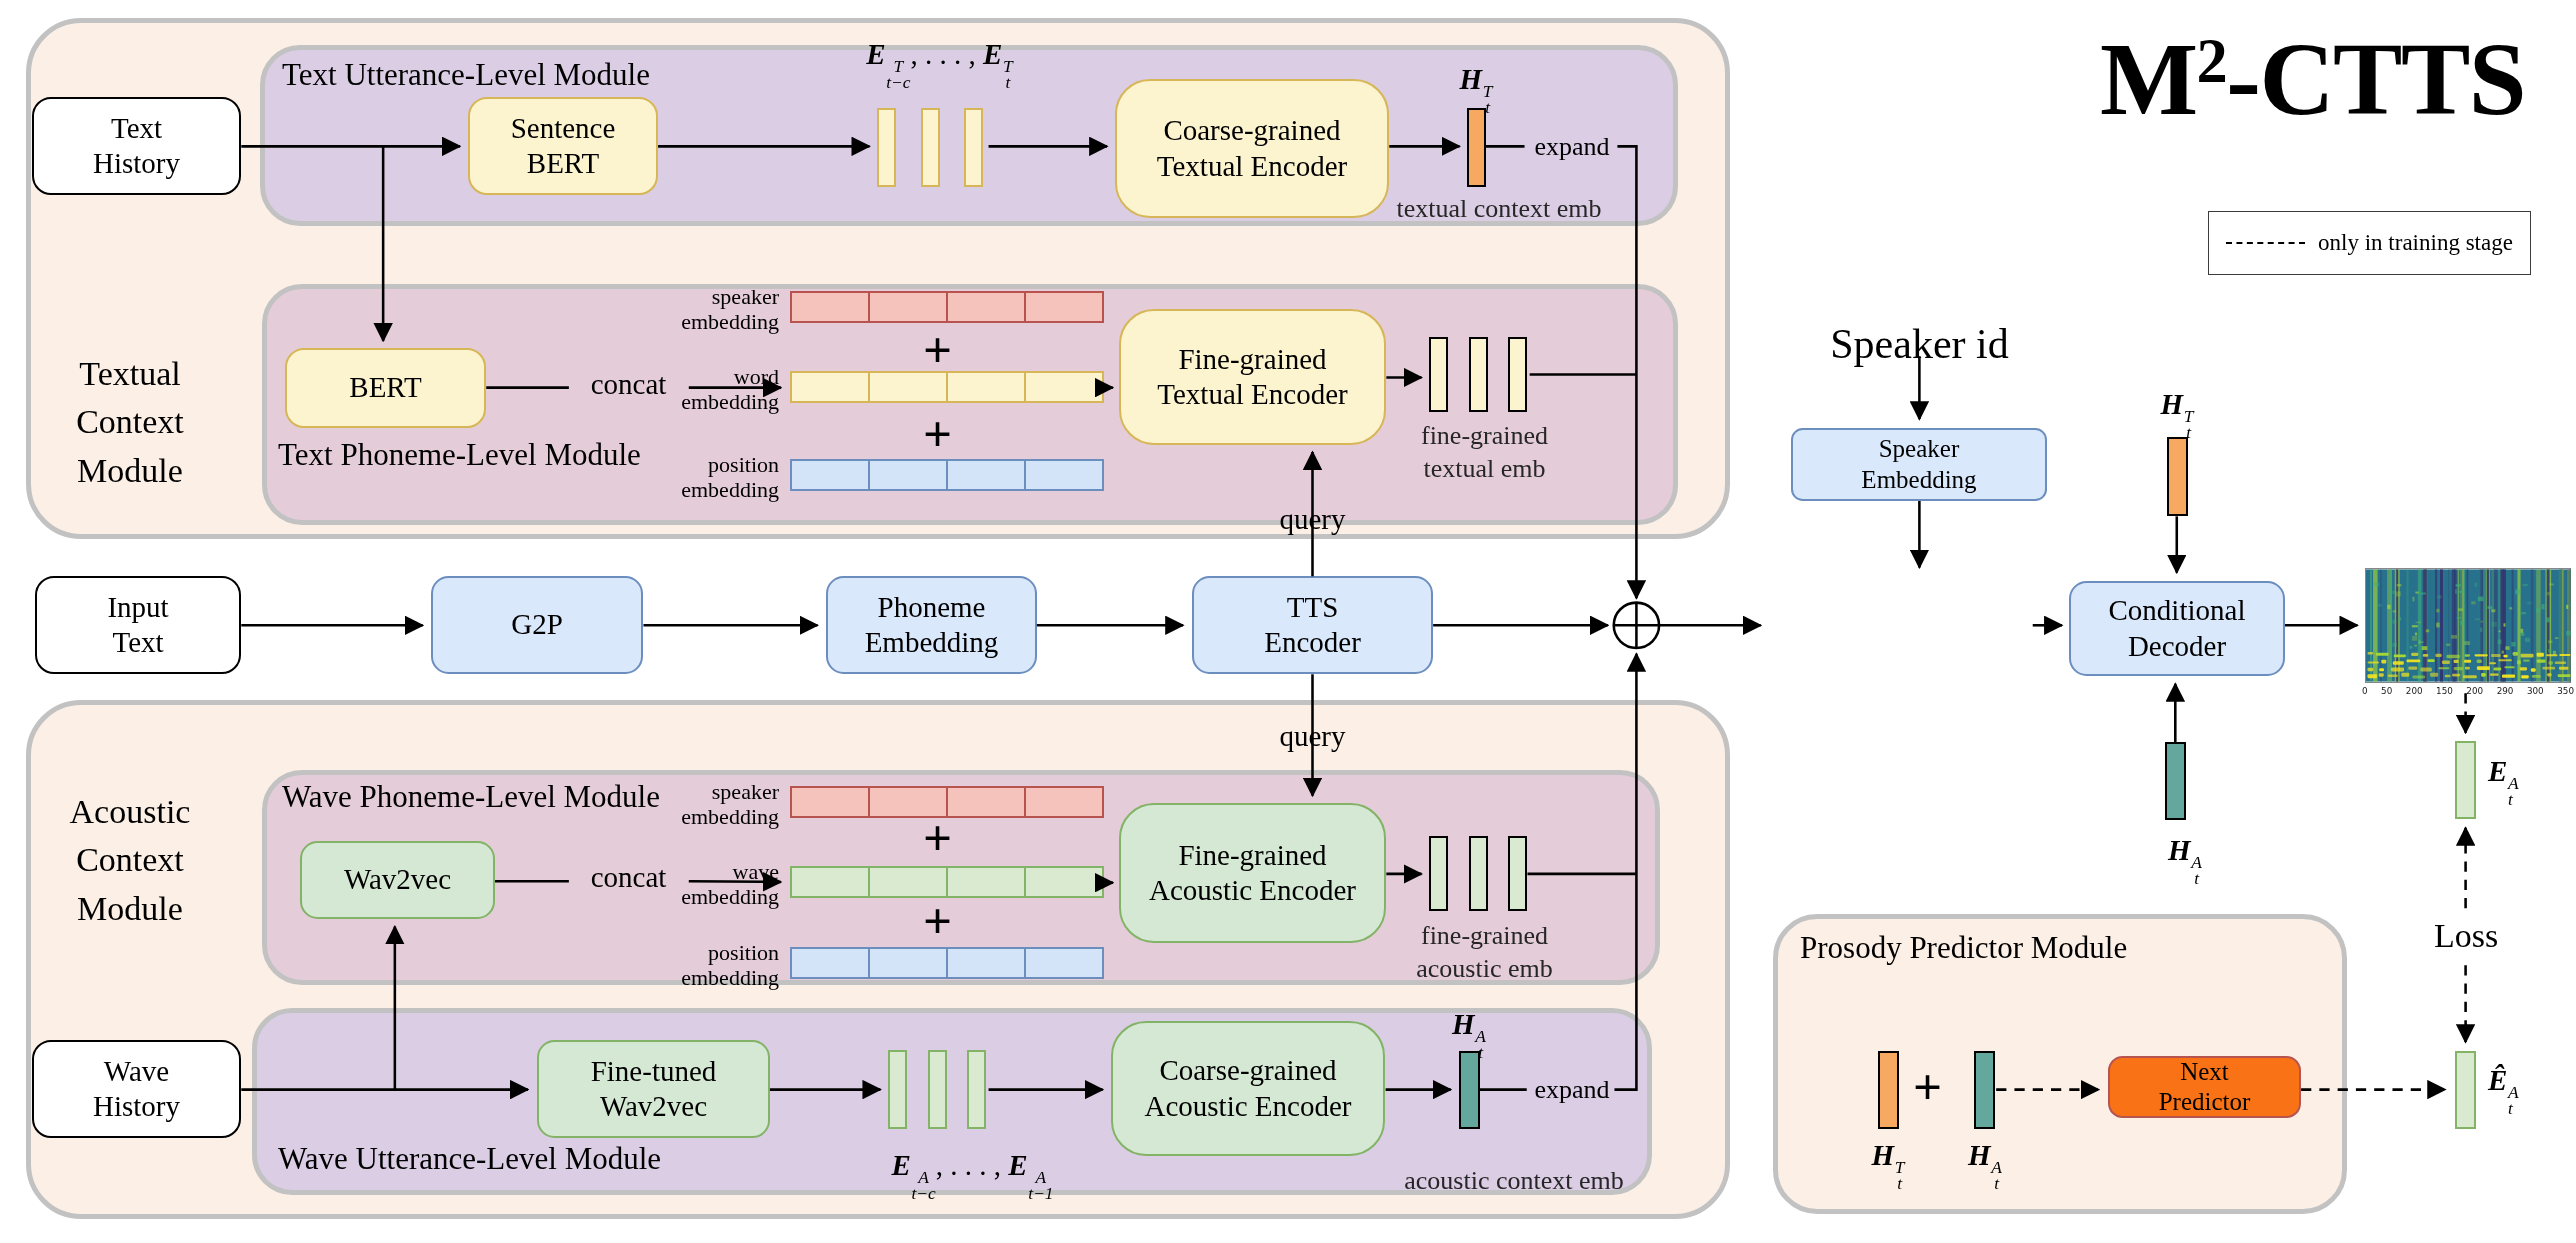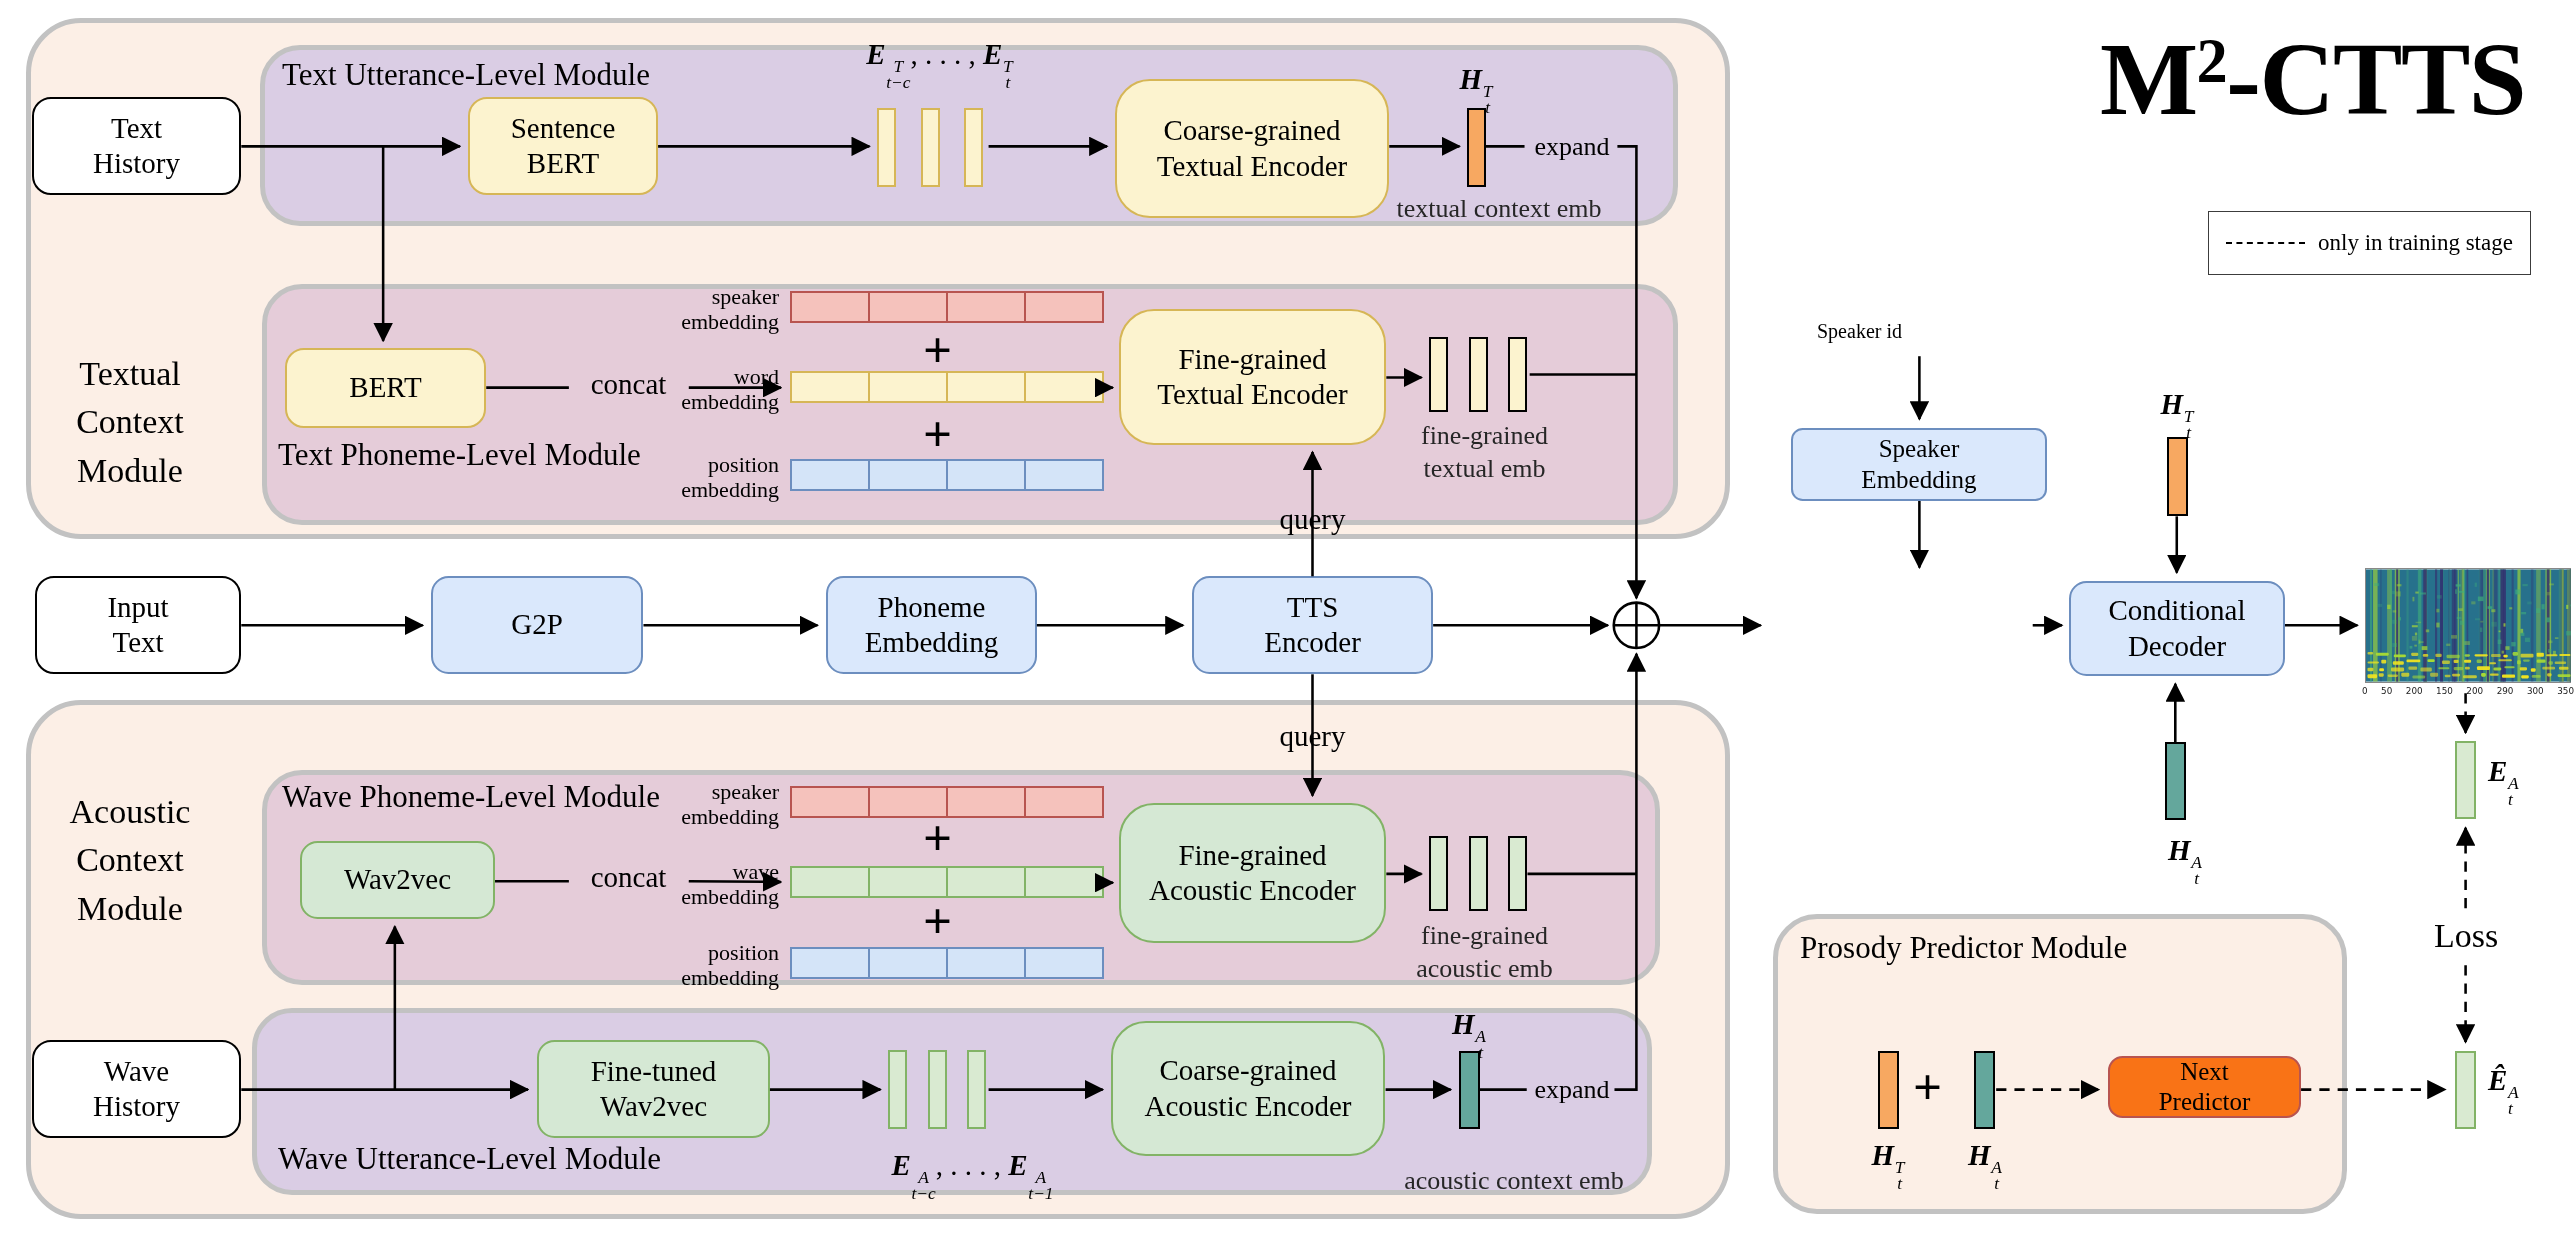--- a/index.html
+++ b/index.html
@@ -467,21 +467,21 @@
   <div class="plus" style="left:923px;top:813px;">+</div>
   <div class="plus" style="left:923px;top:896px;">+</div>
   <div class="plus" style="left:1913px;top:1062px;">+</div>
 
   <div class="lbl c" style="left:570px;top:368px;width:117px;font-size:29px;">concat</div>
   <div class="lbl c" style="left:570px;top:861px;width:117px;font-size:29px;">concat</div>
   <div class="lbl c" style="left:1254px;top:503px;width:117px;font-size:29px;">query</div>
   <div class="lbl c" style="left:1254px;top:720px;width:117px;font-size:29px;">query</div>
   <div class="lbl c" style="left:1519px;top:132px;width:106px;font-size:26px;">expand</div>
   <div class="lbl c" style="left:1519px;top:1075px;width:106px;font-size:26px;">expand</div>
-  <div class="lbl c" style="left:1768px;top:320px;width:183px;font-size:20px;">Speaker id</div>
+  <div class="lbl c" style="left:1828px;top:320px;width:183px;font-size:42px;">Speaker id</div>
   <div class="lbl c" style="left:2402px;top:917px;width:128px;font-size:34px;background:#fff;">Loss</div>
 
   <div class="lbl caption c" style="left:1360px;top:194px;width:278px;">textual context emb</div>
   <div class="lbl caption c wrap" style="left:1382px;top:420px;width:205px;line-height:1.25;">fine-grained<br>textual emb</div>
   <div class="lbl caption c wrap" style="left:1382px;top:920px;width:205px;line-height:1.25;">fine-grained<br>acoustic emb</div>
   <div class="lbl caption c" style="left:1375px;top:1166px;width:278px;">acoustic context emb</div>
 
   <div class="lbl math c" style="left:797px;top:38px;width:285px;"><span class="mb">E</span><span class="ss">
         <span>T</span>
         <span>t−c</span>

